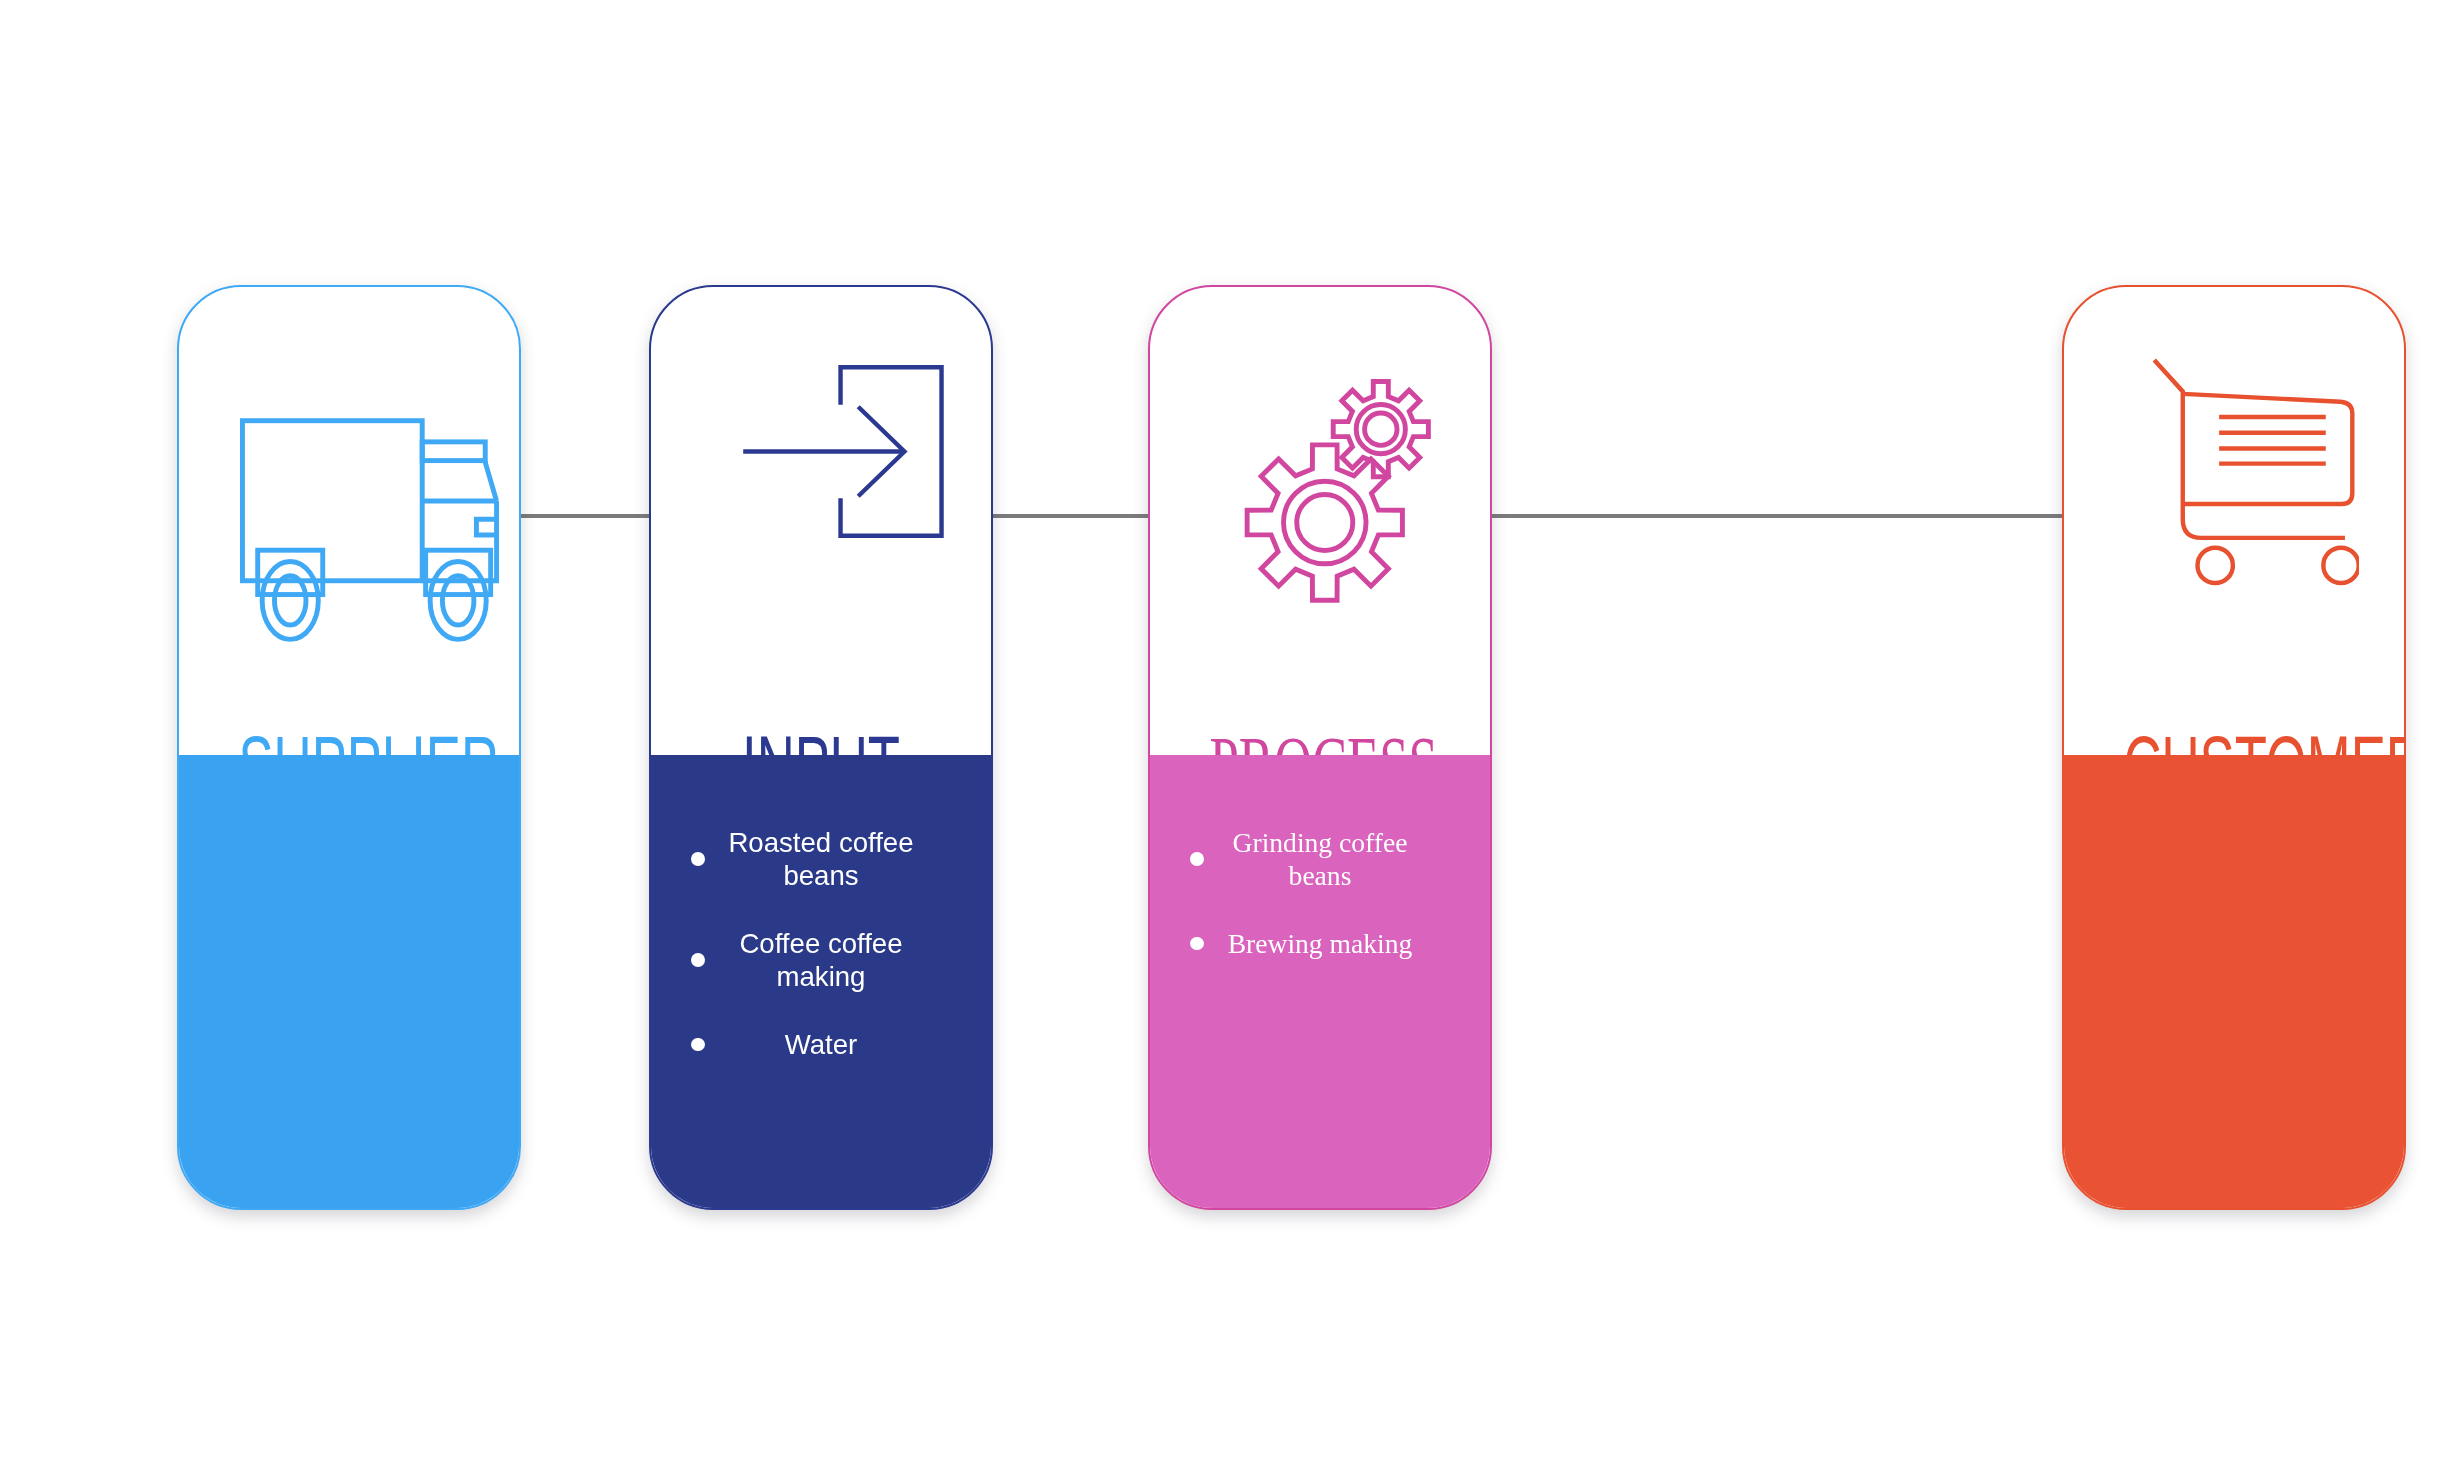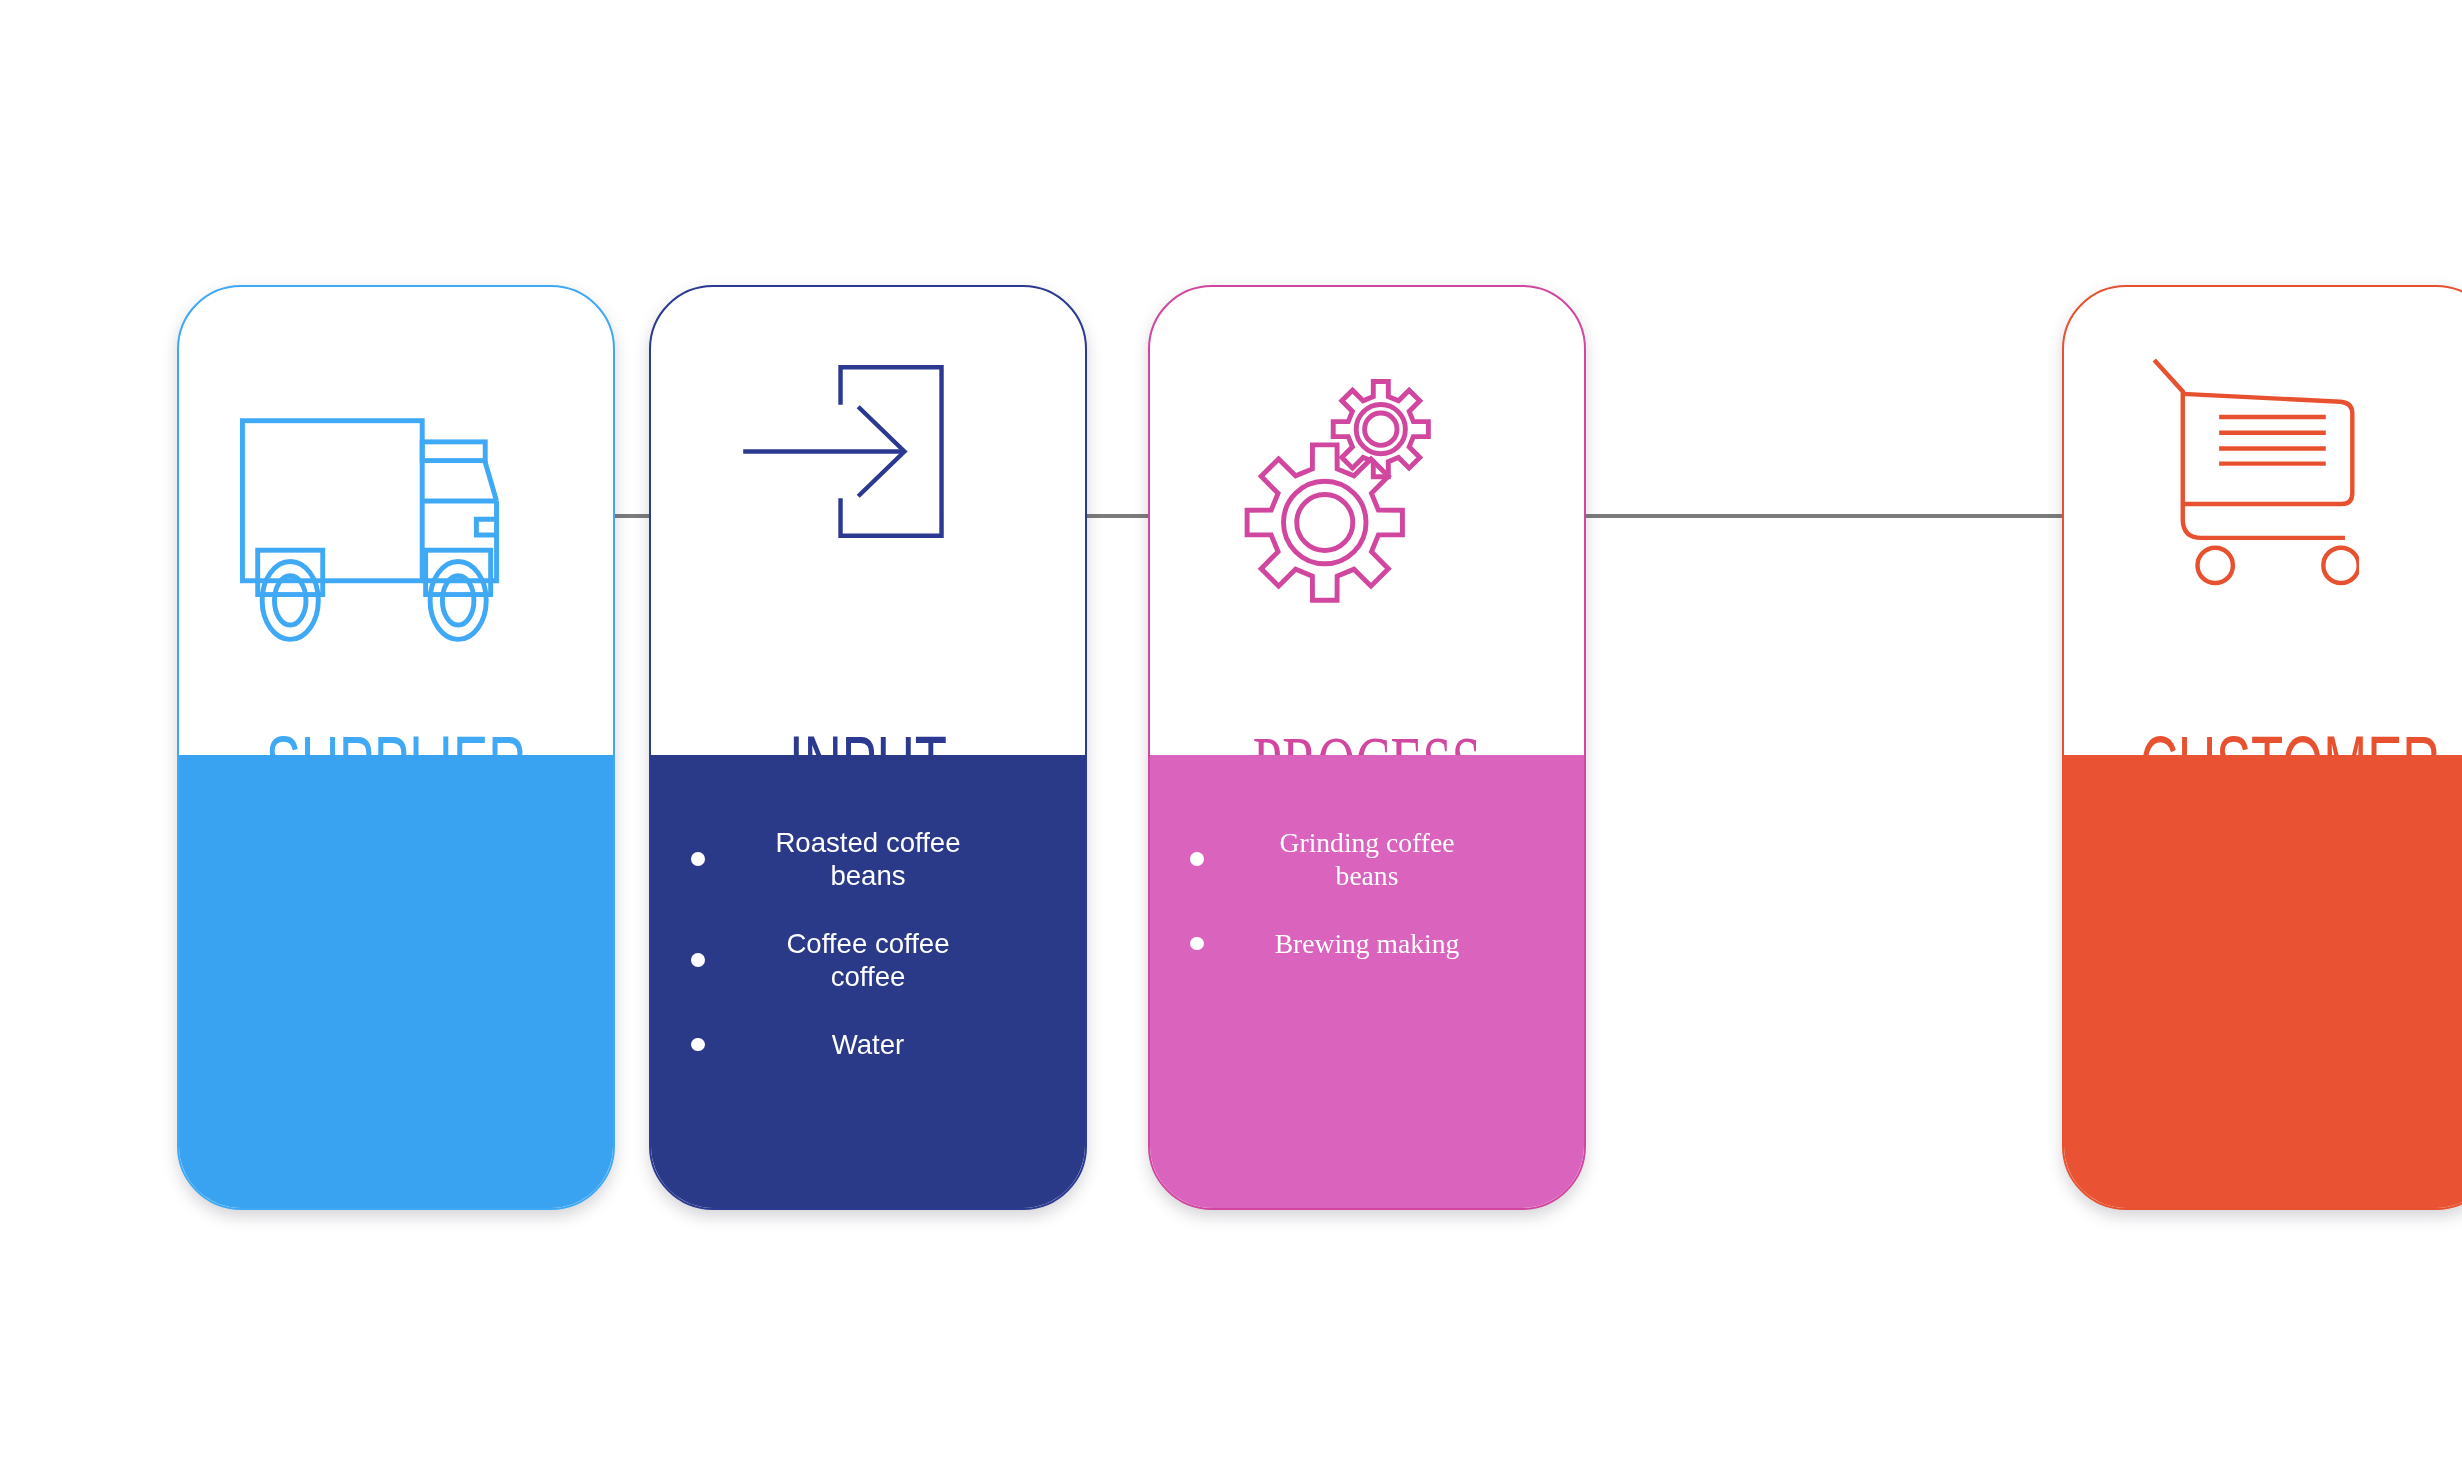--- a/index.html
+++ b/index.html
@@ -1,21 +1,21 @@
 <!DOCTYPE html>
 <html style="font-size:7.9px"><head>
 <meta charset="utf-8">
 <style>
   html,body{margin:0;padding:0;background:#ffffff;width:2627px;height:1477px;overflow:hidden;
             font-family:"Liberation Sans", sans-serif;}
   .canvas{position:relative;width:2627px;height:1477px;background:#ffffff;}
 
   .connector{position:absolute;top:514px;left:315px;width:1940px;height:3.9px;background:#7b7b7b;}
 
-  .card{position:absolute;top:285px;width:438px;height:925px;background:#ffffff;
+  .card{position:absolute;top:285px;width:344px;height:925px;background:#ffffff;
         border:2px solid;border-radius:64px;overflow:hidden;box-sizing:border-box;
         box-shadow:0 6.9px 14.8px rgba(70,70,85,0.22);}
   .c0{left:177px;  --accent:#3fa9f5; --fill:#3aa3f1;}
   .c1{left:649px; --accent:#2b3990; --fill:#2b3a88;}
   .c2{left:1148px;font-family:Liberation Serif, serif; --accent:#d1479f; --fill:#d963bd;}
   .c3{left:1591px; --accent:#f0705a; --fill:#ee6f5e;}
   .c4{left:2062px; --accent:#e8512f; --fill:#e95334;}
   .card{border-color:var(--accent);}
 
   .icon{position:absolute;color:var(--accent);}
@@ -80,21 +80,21 @@
     </span>
     <h2 class="card-title">INPUT</h2>
     <div class="fill">
       <ul>
         <li>
           <span class="dot"></span>
           <span class="txt"><span class="ln">Roasted coffee</span><span class="ln">beans</span></span>
         </li>
         <li>
           <span class="dot"></span>
-          <span class="txt"><span class="ln">Coffee coffee</span><span class="ln">coffee</span></span>
+          <span class="txt"><span class="ln">Coffee coffee</span><span class="ln">making</span></span>
         </li>
         <li>
           <span class="dot"></span>
           <span class="txt"><span class="ln">Water</span></span>
         </li>
       </ul>
     </div>
   </section>
 
   <section class="card c2">

